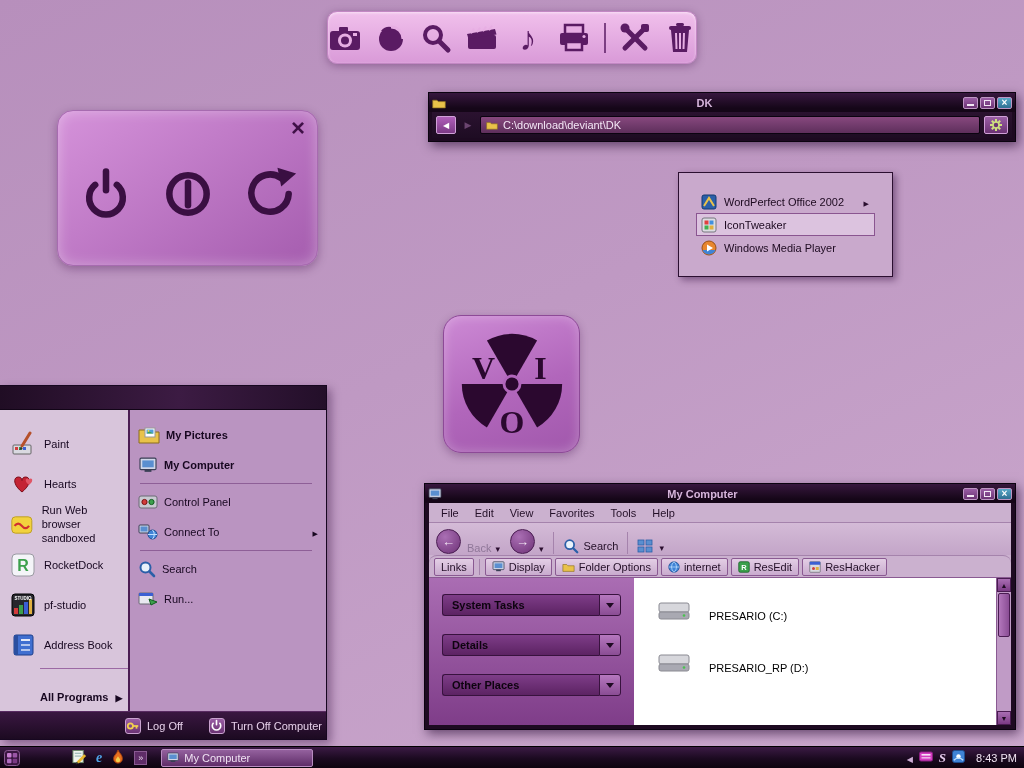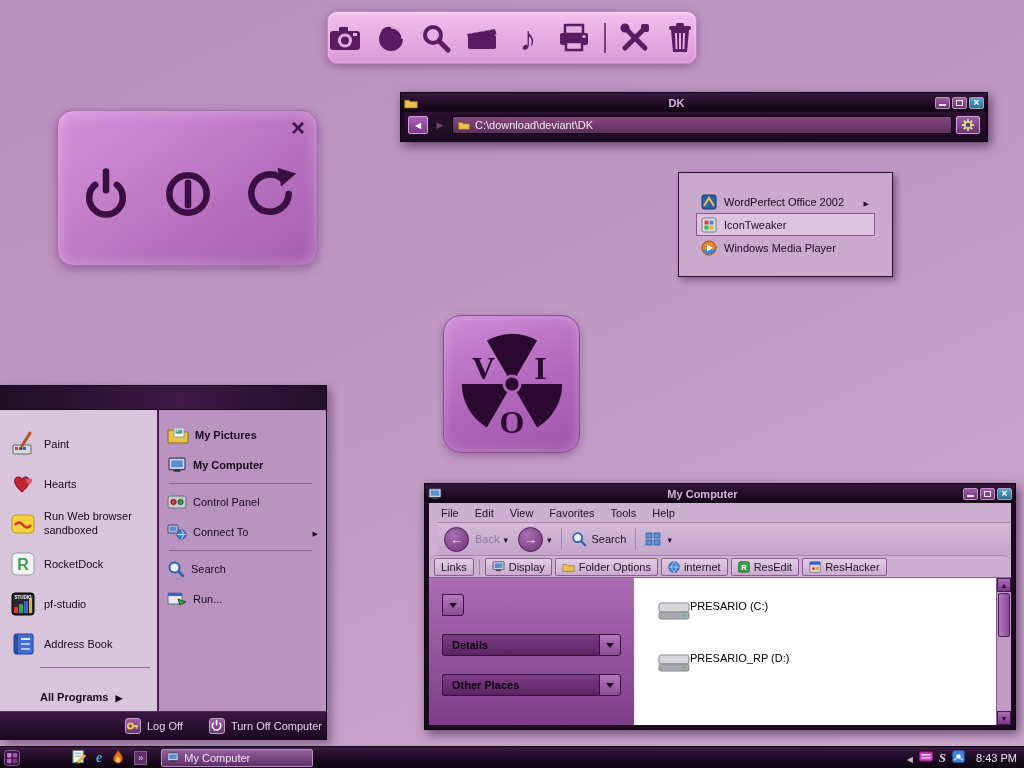--- a/index.html
+++ b/index.html
@@ -38,21 +38,21 @@
   .win-btns { display:flex; gap:2px; }
   .win-btn { width:15px; height:12px; border:1px solid #bd95c3; border-radius:2px;
     background:linear-gradient(180deg,#9a5ea5,#6b3374); display:flex; align-items:center; justify-content:center; position:relative; }
   .win-btn.close { background:linear-gradient(180deg,#57a7c8,#2f6f92); }
   .glyph-min { width:7px; height:2px; background:#f2e6f4; margin-top:5px; }
   .glyph-max { width:7px; height:6px; border:1px solid #f2e6f4; }
   .win-btn.close::before { content:"×"; color:#fff; font-weight:bold; font-size:10px; line-height:10px; }
   .win-inner { flex:1; margin:0 4px 4px; display:flex; flex-direction:column; min-height:0; background:#cbb1cf; }
 
   
-  #dk { left:400px; top:92px; width:588px; }
+  #dk { left:428px; top:92px; width:588px; }
   #dk .win-inner { margin:0 3px 3px; background:#24102a; }
   .addr-row { height:26px; display:flex; align-items:center; padding:0 4px; gap:4px; background:linear-gradient(180deg,#2b1230,#1e0c23); }
   .addr-back { width:20px; height:18px; background:linear-gradient(180deg,#b05fba,#7c3a86); border:1px solid #d0a0d8; border-radius:2px;
     display:flex; align-items:center; justify-content:center; }
   .addr-back::before { content:"◀"; color:#fff; font-size:8px; }
   .addr-fwd { width:16px; height:16px; display:flex; align-items:center; justify-content:center; }
   .addr-fwd::before { content:"▶"; color:#6b4570; font-size:9px; }
   .addr-field { flex:1; height:18px; background:linear-gradient(180deg,#87487e,#5e2f5c); border:1px solid #0b0310; border-radius:2px;
     display:flex; align-items:center; gap:5px; padding:0 5px; color:#f4e6f6; }
   .addr-gear { width:24px; height:18px; background:linear-gradient(180deg,#9a5ea5,#6b3374); border:1px solid #d0a0d8; border-radius:2px;
@@ -70,21 +70,21 @@
   #vio { left:443px; top:315px; width:137px; height:138px; border-radius:18px;
     background: linear-gradient(160deg,#cd8ad5 0%,#b166bb 55%,#a158ac 100%);
     border:1px solid #8d4a97; box-shadow: inset 0 0 12px rgba(255,255,255,.28), 0 3px 9px rgba(60,10,70,.3);
     display:flex; align-items:center; justify-content:center; }
 
   
   #startmenu { left:0; top:385px; width:327px; height:355px; display:flex; flex-direction:column;
     border:1px solid #170720; border-left:none; box-shadow: 4px 4px 9px rgba(40,5,50,.4); }
   .sm-header { height:24px; background:linear-gradient(90deg,#200d24,#3c1b43 55%,#230f29); border-bottom:1px solid #120517; }
   .sm-body { flex:1; display:flex; min-height:0; }
-  .sm-left { width:157px; background:#d8c5db; padding:14px 0 8px 10px; display:flex; flex-direction:column; }
+  .sm-left { width:128px; background:#d8c5db; padding:14px 0 8px 10px; display:flex; flex-direction:column; }
   .sm-right { flex:1; background:#ba94c1; border-left:2px solid #4a1c52; padding:10px 0 0 8px; display:flex; flex-direction:column; }
   .sm-item { display:flex; align-items:center; gap:8px; color:#170720; }
   .sm-left .sm-item { min-height:40px; }
   .sm-right .sm-item { min-height:30px; gap:6px; padding-right:6px; position:relative; }
   .sm-item.b { font-weight:bold; }
   .sm-item .wrapped { width:95px; line-height:1.25; }
   .sm-sep-left { height:1px; background:#9c6aa4; width:110px; margin:3px 0 0 30px; }
   .sm-sep-right { height:1px; background:#8e5f97; margin:3px 14px 3px 2px; }
   .sm-allprog { margin-top:auto; font-weight:bold; display:flex; align-items:center; gap:7px; padding-left:30px; color:#170720; }
   .sm-allprog .caret-right::before { content:"▶"; font-size:9px; }
@@ -93,22 +93,22 @@
   .sm-footer { height:28px; background:linear-gradient(180deg,#3a1741,#1c0a21); border-top:1px solid #582a61;
     display:flex; align-items:center; gap:26px; padding-left:125px; }
   .sm-foot-item { display:flex; align-items:center; gap:6px; color:#e6d0ea; }
   .foot-ico { width:16px; height:16px; border-radius:3px; background:linear-gradient(180deg,#9a5ea5,#6b3374);
     border:1px solid #c9a2cf; display:flex; align-items:center; justify-content:center; }
 
   
   #mycomp { left:424px; top:483px; width:592px; height:247px; }
   .menubar { height:19px; display:flex; align-items:center; padding-left:4px; background:#cbb1cf; }
   .menubar span { padding:0 8px; color:#241028; }
-  .toolbar { height:33px; display:flex; align-items:center; gap:4px; padding:16px 7px;
-    border-top:1px solid #a583ac; background:linear-gradient(180deg,#d4bbd7,#c3a5c8);margin-left:8px; }
+  .toolbar { height:33px; display:flex; align-items:flex-end; gap:4px; padding:1px 7px;
+    border-top:1px solid #a583ac; background:linear-gradient(180deg,#d4bbd7,#c3a5c8); }
   .nav-circle { width:25px; height:25px; border-radius:50%;
     background: radial-gradient(circle at 35% 30%, #aa6fb4, #6e3277); border:1px solid #4a1c52;
     display:flex; align-items:center; justify-content:center; }
   .nav-circle::before { color:#f2e6f4; font-weight:bold; font-size:13px; }
   .nav-back::before { content:"←"; }
   .nav-fwd::before { content:"→"; }
   .tb-label { color:#8f7798; margin-left:2px; }
   .caret::before { content:"▾"; font-size:9px; color:#2a0e2e; }
   .tb-vsep { width:1px; height:22px; background:#a583ac; margin:0 5px; }
   .tool-btn { display:flex; align-items:center; gap:5px; color:#241028; }
@@ -118,21 +118,21 @@
     background:linear-gradient(180deg,#e3cee5,#c9abce); border:1px solid #8a5a92; border-radius:2px; color:#241028; }
   .content { flex:1; display:flex; min-height:0; border-top:1px solid #8a5a92; }
   .taskpane { width:205px; background:linear-gradient(180deg,#aa6db3,#7f3d89); padding:16px 13px; display:flex; flex-direction:column; gap:18px; }
   .tp-btn { height:22px; display:flex; }
   .tp-label { flex:1; background:linear-gradient(180deg,#7e3d88,#5c2363); border:1px solid #38123e; border-right:none;
     border-radius:3px 0 0 3px; display:flex; align-items:center; padding-left:9px; font-weight:bold; color:#0d030f; }
   .tp-chev { width:22px; background:linear-gradient(180deg,#b678bf,#8a4d94); border:1px solid #38123e;
     border-radius:0 3px 3px 0; display:flex; align-items:center; justify-content:center; }
   .chev-down { width:0; height:0; border-left:4px solid transparent; border-right:4px solid transparent; border-top:5px solid #1e0a22; }
   .filearea { flex:1; background:#fff; padding:22px 0 0 24px; display:flex; flex-direction:column; gap:30px; }
-  .drive { display:flex; align-items:flex-start; gap:0; color:#000; }
+  .drive { display:flex; align-items:flex-end; gap:19px; color:#000; }
   .scroll { width:15px; background:#c09bc6; border-left:1px solid #8a5a92; display:flex; flex-direction:column; }
   .sc-btn { height:14px; background:linear-gradient(180deg,#a96eb3,#7b3a85); border:1px solid #4a1c52;
     display:flex; align-items:center; justify-content:center; }
   .sc-up::before { content:"▲"; font-size:7px; color:#1e0a22; }
   .sc-down::before { content:"▼"; font-size:7px; color:#1e0a22; }
   .sc-thumb { height:44px; margin:1px; background:linear-gradient(90deg,#b377bc,#8a4d94); border:1px solid #4a1c52; border-radius:2px; }
   .sc-track { flex:1; }
 
   
   #taskbar { left:0; bottom:0; width:1024px; height:22px;
@@ -556,20 +556,21 @@
               <rect x="1" y="1" width="14" height="4" fill="#3c5fd2"></rect>
               <circle cx="6" cy="10" r="2" fill="#d23c3c"></circle>
               <rect x="9" y="8" width="4" height="4" fill="#e0b040"></rect>
             </svg>
           <span>ResHacker</span>
         </button>
       </div>
       <div class="content">
         <div class="taskpane">
           <div class="tp-btn">
+            <span class="tp-label">System Tasks</span>
             <span class="tp-chev">
                 <span class="chev-down"></span>
               </span>
           </div>
           <div class="tp-btn">
             <span class="tp-label">Details</span>
             <span class="tp-chev">
                 <span class="chev-down"></span>
               </span>
           </div>

